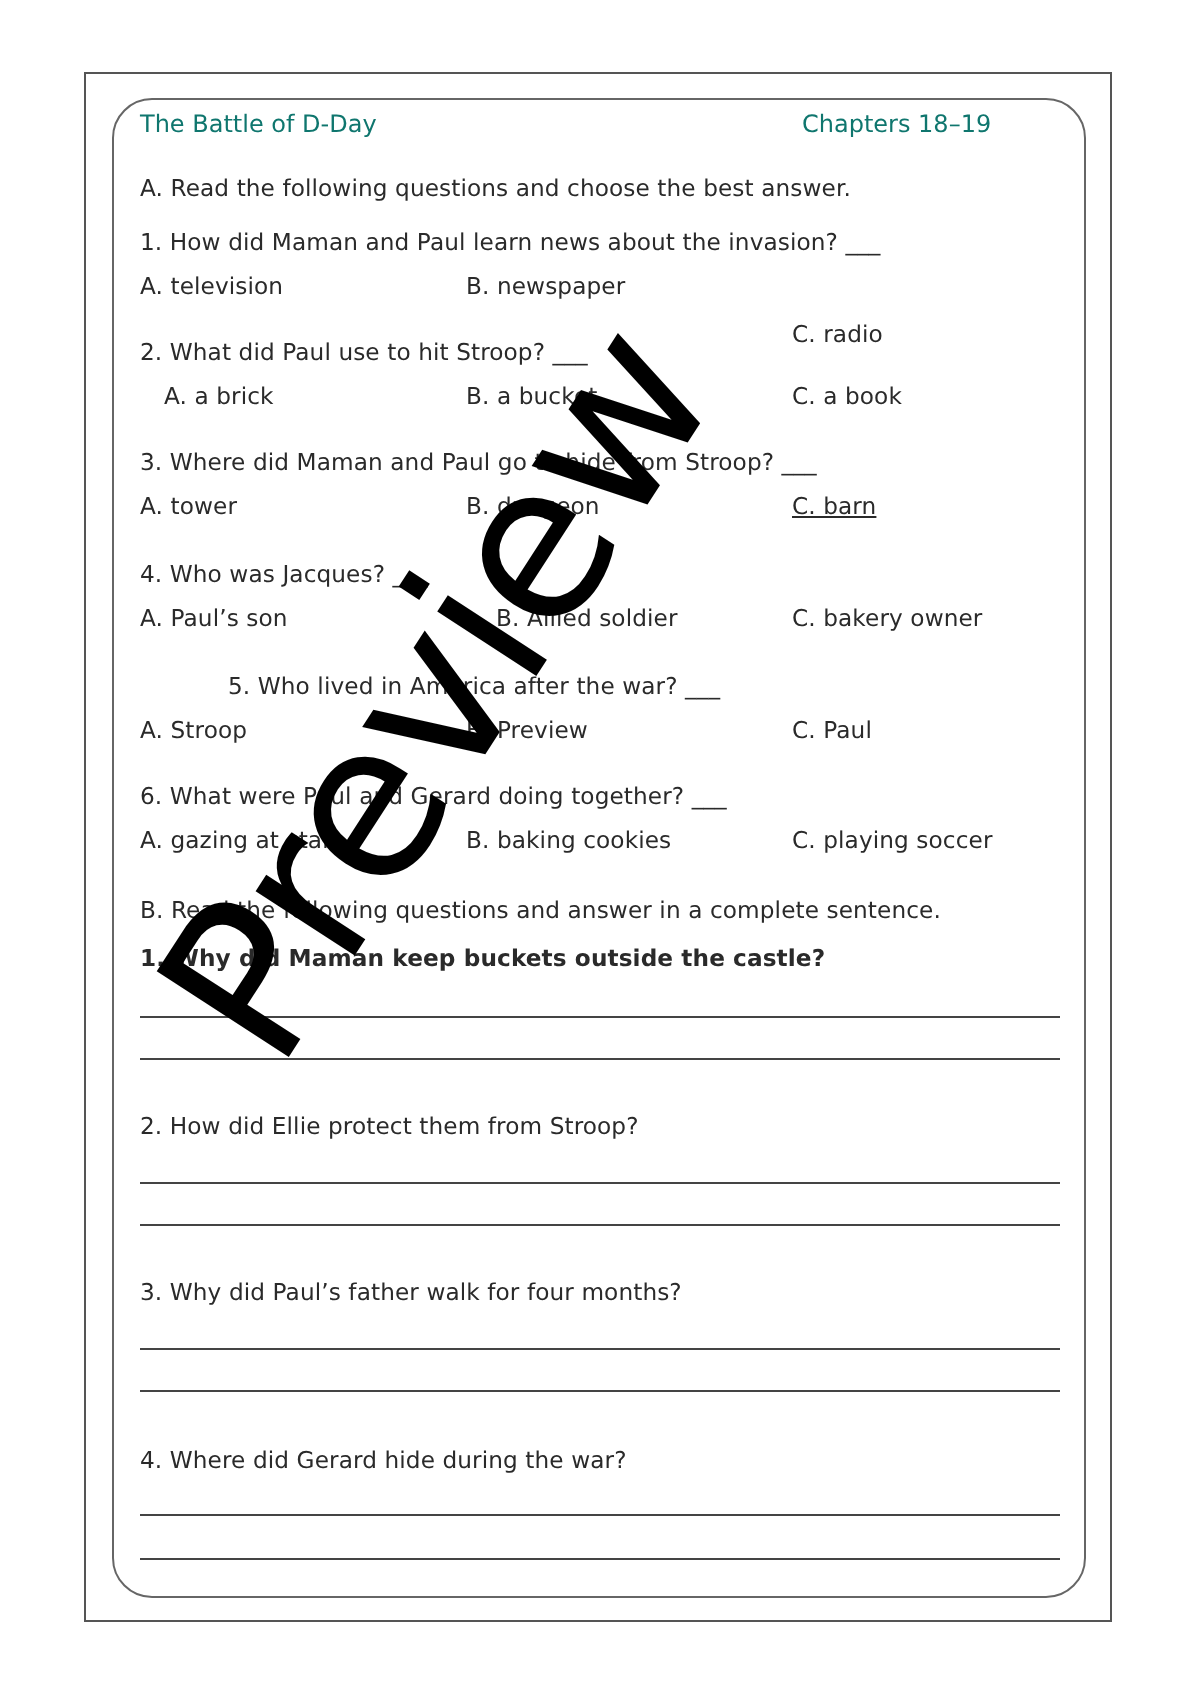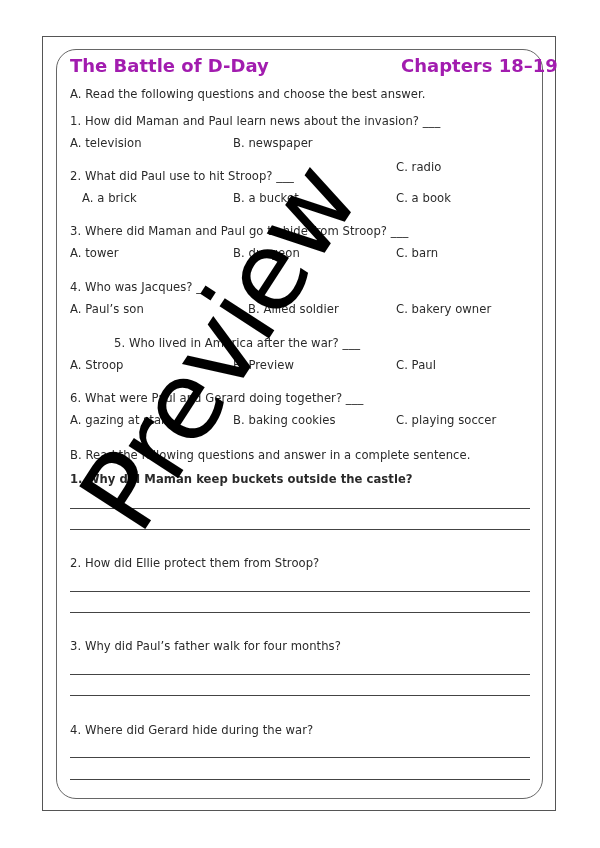--- a/index.html
+++ b/index.html
@@ -9,21 +9,21 @@
   }
   .outer {
     position: absolute; left: 42px; top: 36px; width: 514px; height: 775px;
     border: 1.5px solid #555; box-sizing: border-box;
   }
   .inner {
     position: absolute; left: 56px; top: 49px; width: 487px; height: 750px;
     border: 1.5px solid #666; border-radius: 20px; box-sizing: border-box;
   }
   .abs { position: absolute; white-space: nowrap; }
-  .title { font-weight: bold; font-size: 18px; color: #a21caf; }
+  .title { font-weight: normal; font-size: 12px; color: #0f766e; }
   .txt { font-size: 11.6px; color: #2a2a2a; letter-spacing: 0.05px; }
   .line { position: absolute; left: 70px; width: 460px; height: 0; border-top: 1px solid #444; }
   .watermark {
     position: absolute; left: 108px; top: 455px;
     font-family: "DejaVu Sans", sans-serif; font-size: 108px; color: #000;
     transform: rotate(-57deg); transform-origin: left center;
     white-space: nowrap; pointer-events: none; letter-spacing: -2px;
   }
 </style>
 </head>
@@ -43,21 +43,21 @@
 <div class="abs txt" style="left:396px; top:136px;margin-top:24px;">C. radio</div>
 
 <div class="abs txt" style="left:70px; top:169px;">2. What did Paul use to hit Stroop? ___</div>
 <div class="abs txt" style="left:70px; top:191px;margin-left:12px;">A. a brick</div>
 <div class="abs txt" style="left:233px; top:191px;">B. a bucket</div>
 <div class="abs txt" style="left:396px; top:191px;">C. a book</div>
 
 <div class="abs txt" style="left:70px; top:224px;">3. Where did Maman and Paul go to hide from Stroop? ___</div>
 <div class="abs txt" style="left:70px; top:246px;">A. tower</div>
 <div class="abs txt" style="left:233px; top:246px;">B. dungeon</div>
-<div class="abs txt" style="left:396px; top:246px;">C. barn</div>
+<div class="abs txt" style="left:396px; top:246px;text-decoration:underline;">C. barn</div>
 
 <div class="abs txt" style="left:70px; top:280px;">4. Who was Jacques? ___</div>
 <div class="abs txt" style="left:70px; top:302px;">A. Paul’s son</div>
 <div class="abs txt" style="left:248px; top:302px;">B. Allied soldier</div>
 <div class="abs txt" style="left:396px; top:302px;text-align:center;">C. bakery owner</div>
 
 <div class="abs txt" style="left:70px; top:336px;margin-left:44px;">5. Who lived in America after the war? ___</div>
 <div class="abs txt" style="left:70px; top:358px;">A. Stroop</div>
 <div class="abs txt" style="left:233px; top:358px;">B. Preview</div>
 <div class="abs txt" style="left:396px; top:358px;">C. Paul</div>

